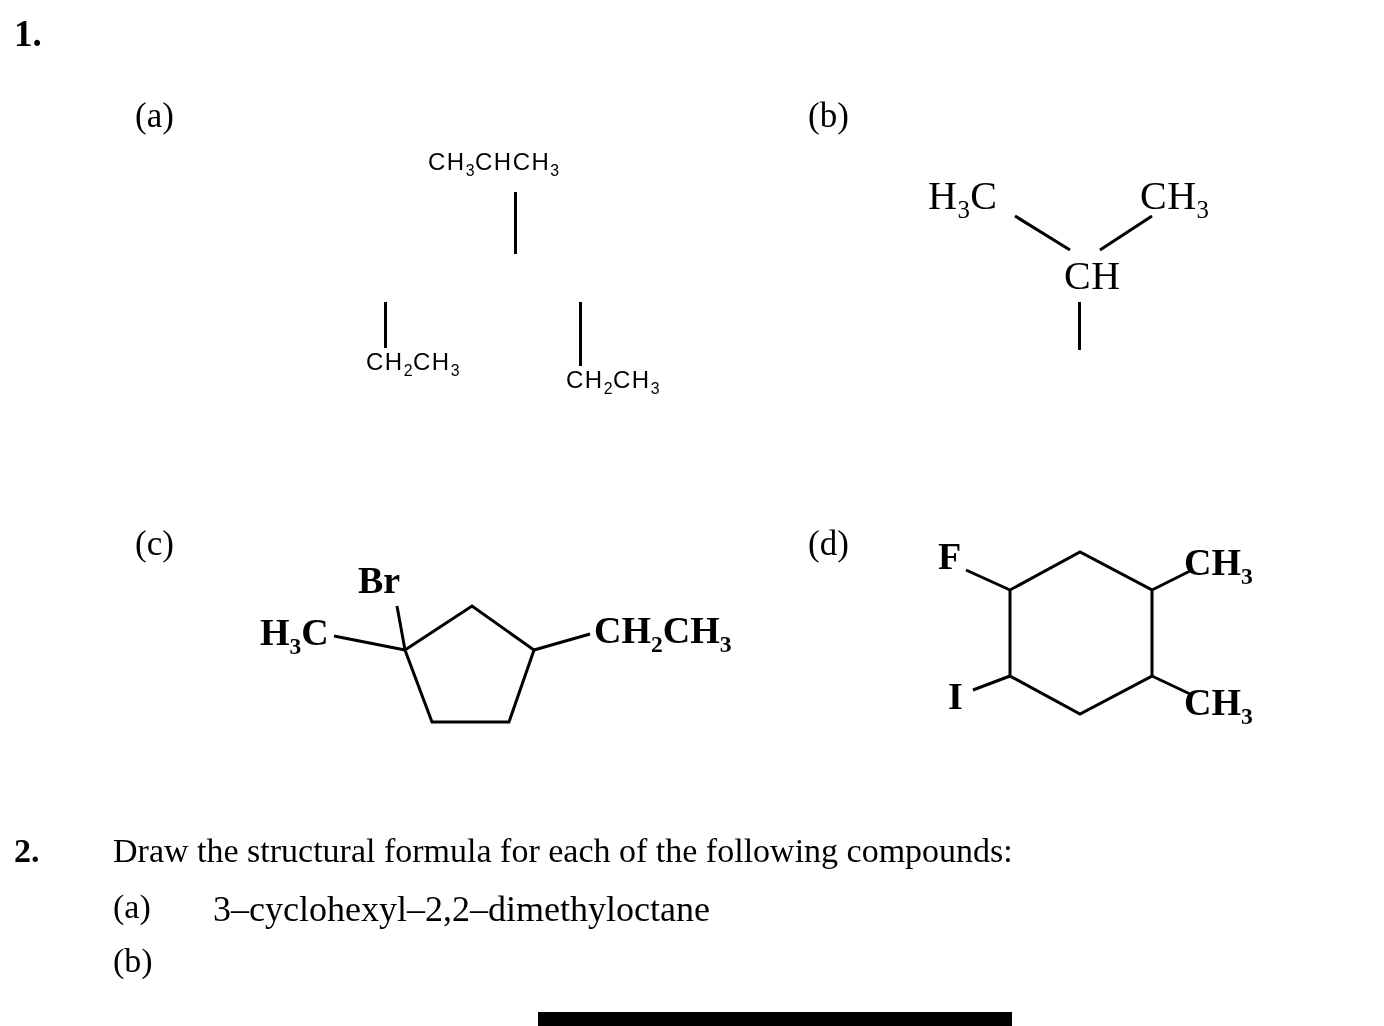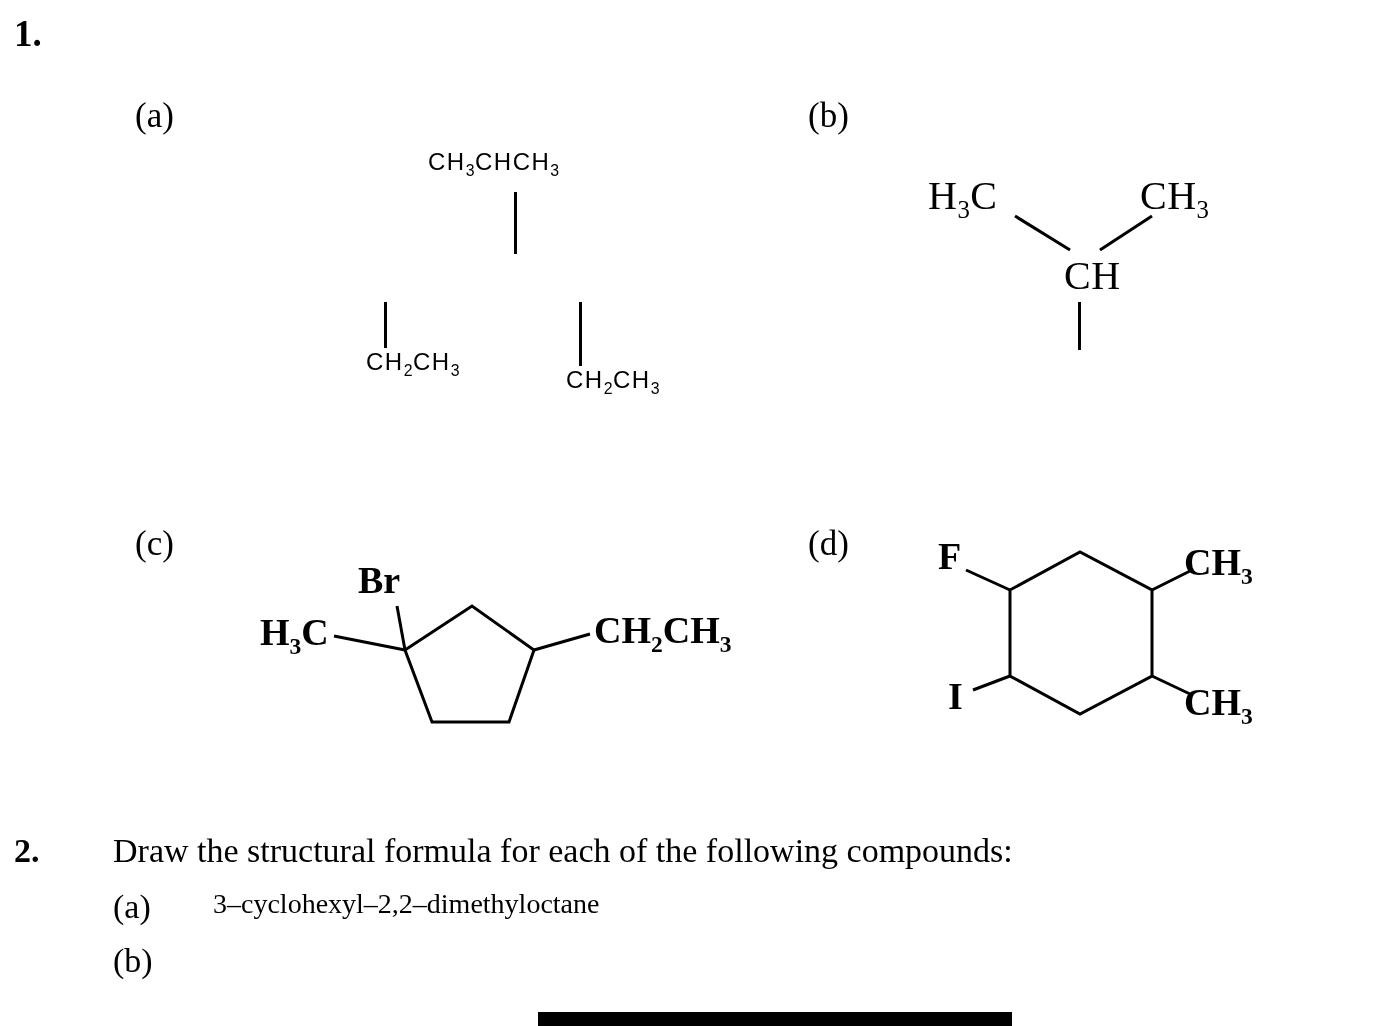--- a/index.html
+++ b/index.html
@@ -11,21 +11,21 @@
     height: 1026px;
     background: #ffffff;
     overflow: hidden;
   }
   .abs { position: absolute; white-space: nowrap; }
   .q-number { font-size: 37px; font-weight: bold; }
   .q1-text { font-size: 37px; }
   .q2-number { font-size: 34px; font-weight: bold; }
   .q2-text { font-size: 34px; }
   .q2-item-label { font-size: 34px; }
-  .q2-item-name { font-size: 28px; }
+  .q2-item-name { font-size: 36px; }
   .part-label { font-size: 35px; }
   .formula-sans {
     font-family: "Liberation Sans", sans-serif;
     font-size: 24px;
     letter-spacing: 1.5px;
   }
   .formula-sans sub { font-size: 0.66em; letter-spacing: 0.5px; }
   .formula-serif {
     font-family: "Liberation Serif", serif;
     font-size: 40px;

